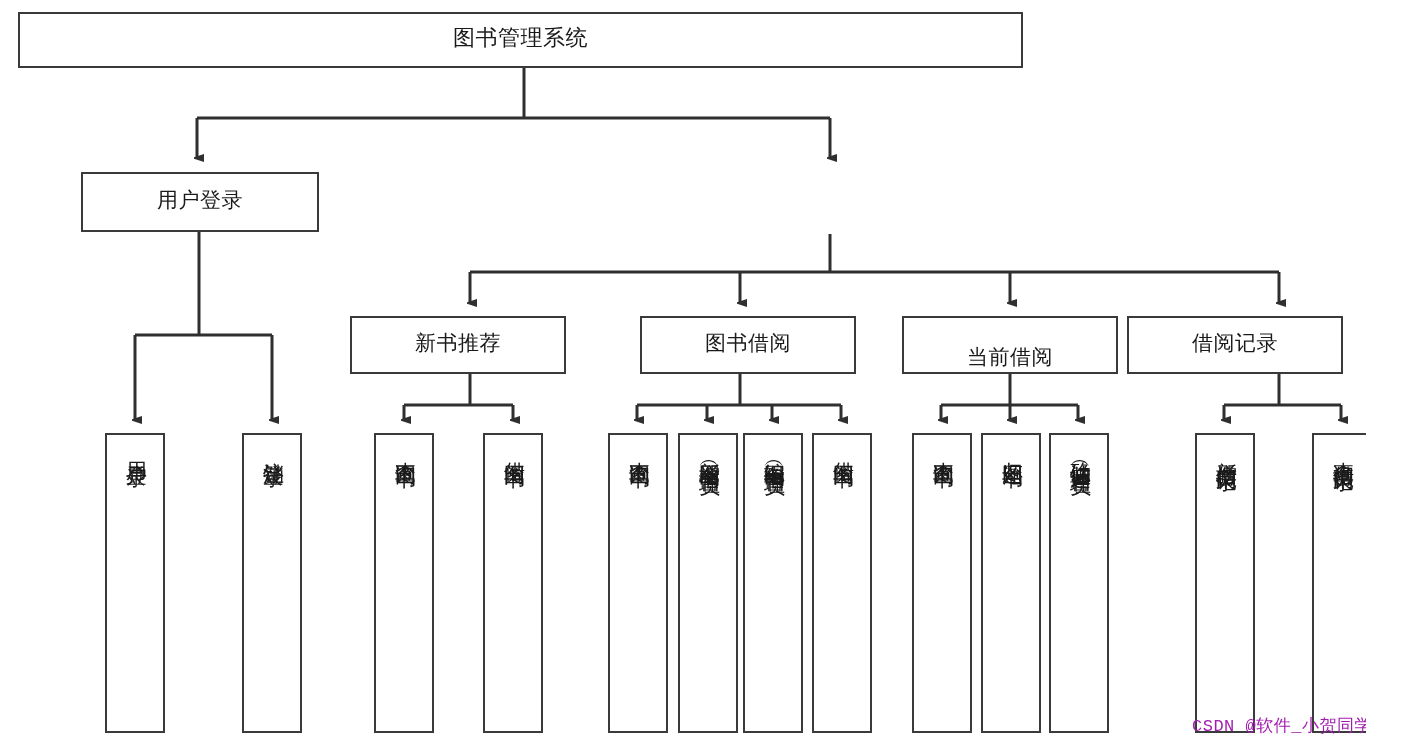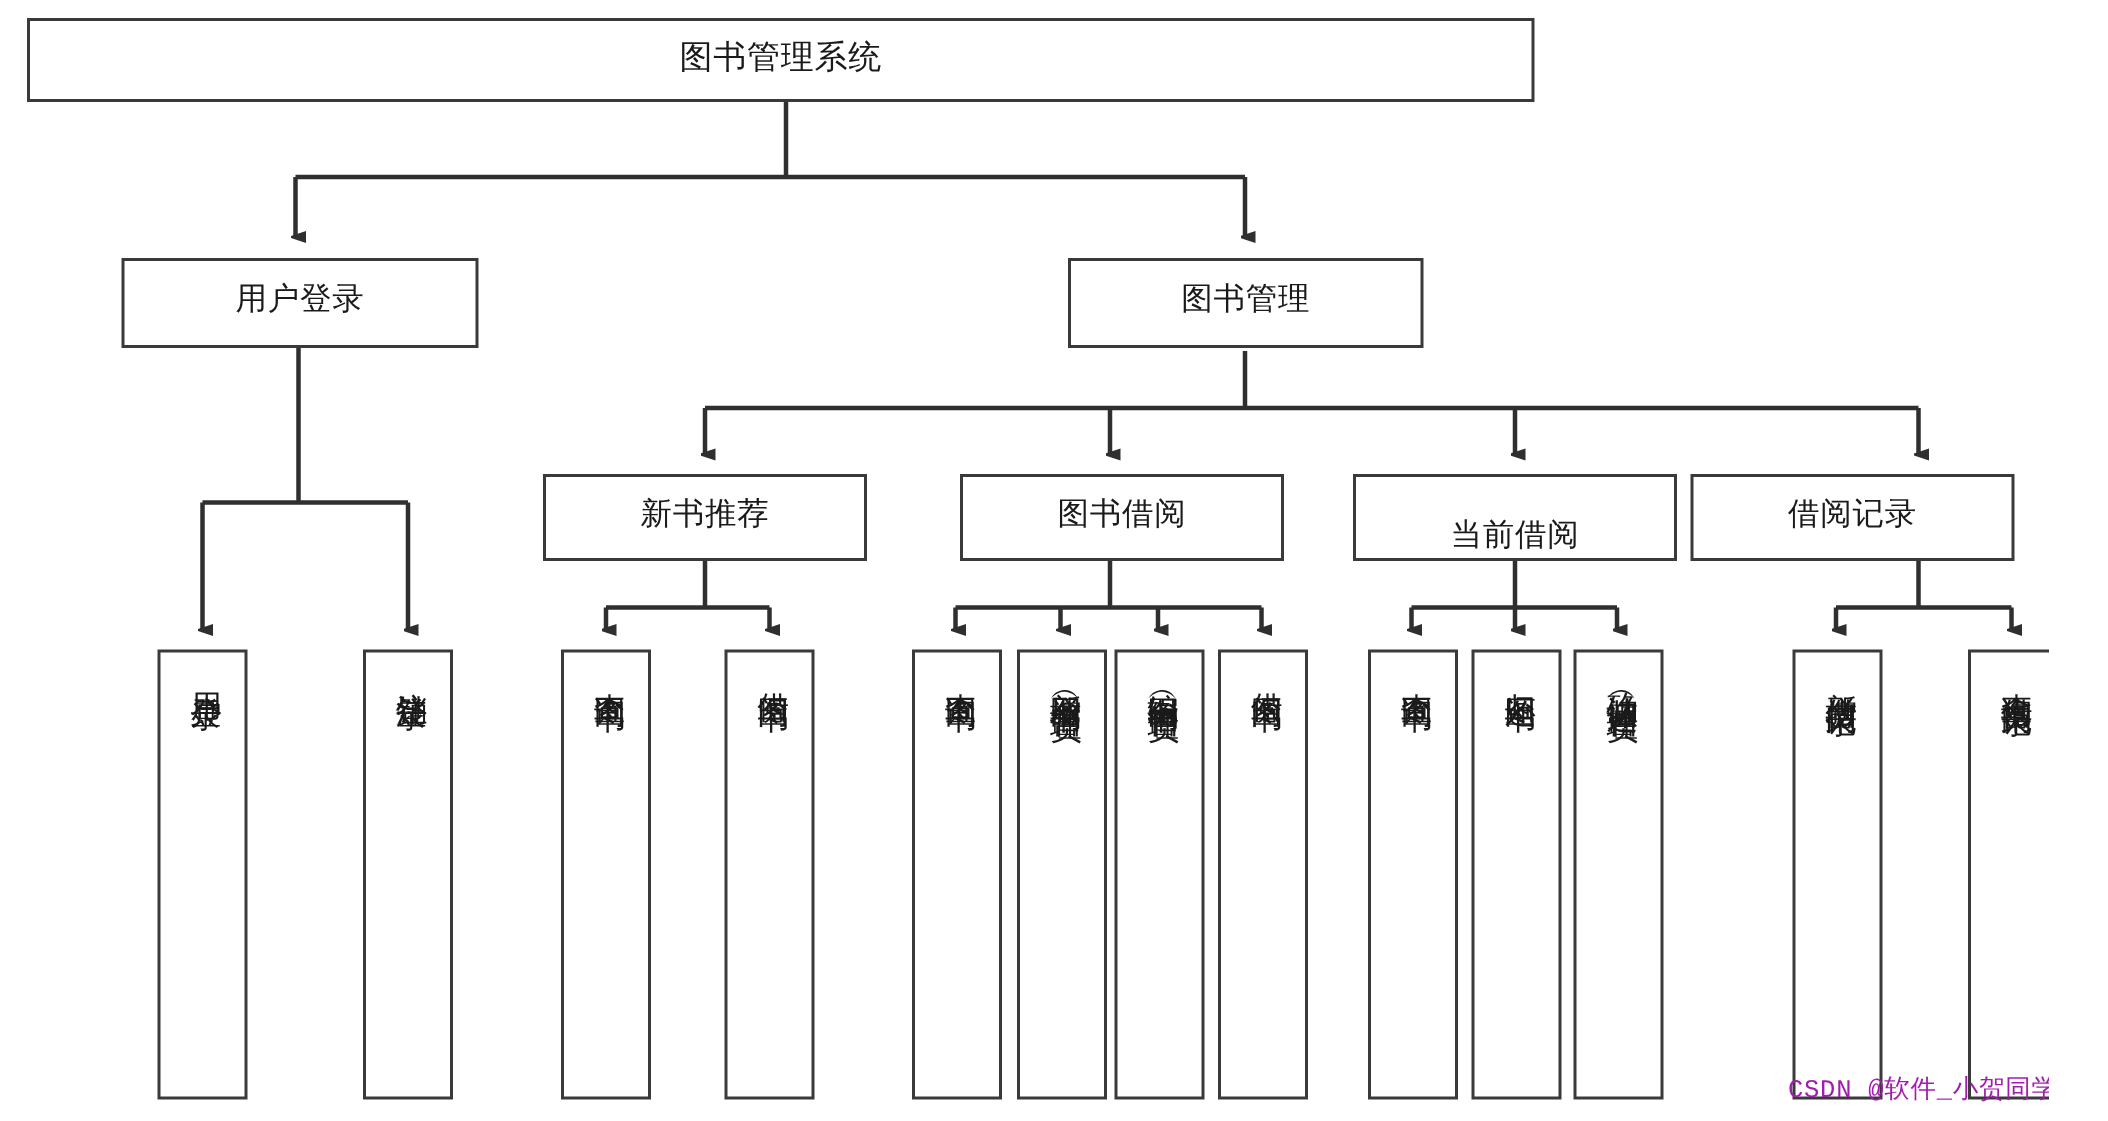--- a/index.html
+++ b/index.html
@@ -124,25 +124,22 @@
     </g>
   </svg>
 
   <div class="node horizontal root" style="left:18px; top:12px; width:1005px; height:56px;">
     <span class="node-label">图书管理系统</span>
   </div>
 
   <div class="node horizontal" style="left:81px; top:172px; width:238px; height:60px;">
     <span class="node-label">用户登录</span>
   </div>
-  <div class="node horizontal" style="left:712px; top:172px; width:237px; height:60px;">
-    <span class="node-label">图书管理</span>
-  </div>
 
-  <div class="node horizontal" style="left:362px; top:316px; width:216px; height:58px;">
+  <div class="node horizontal" style="left:350px; top:316px; width:216px; height:58px;">
     <span class="node-label">新书推荐</span>
   </div>
   <div class="node horizontal" style="left:640px; top:316px; width:216px; height:58px;">
     <span class="node-label">图书借阅</span>
   </div>
   <div class="node horizontal" style="left:902px; top:316px; width:216px; height:58px;align-items:flex-end;">
     <span class="node-label">当前借阅</span>
   </div>
   <div class="node horizontal" style="left:1127px; top:316px; width:216px; height:58px;">
     <span class="node-label">借阅记录</span>

